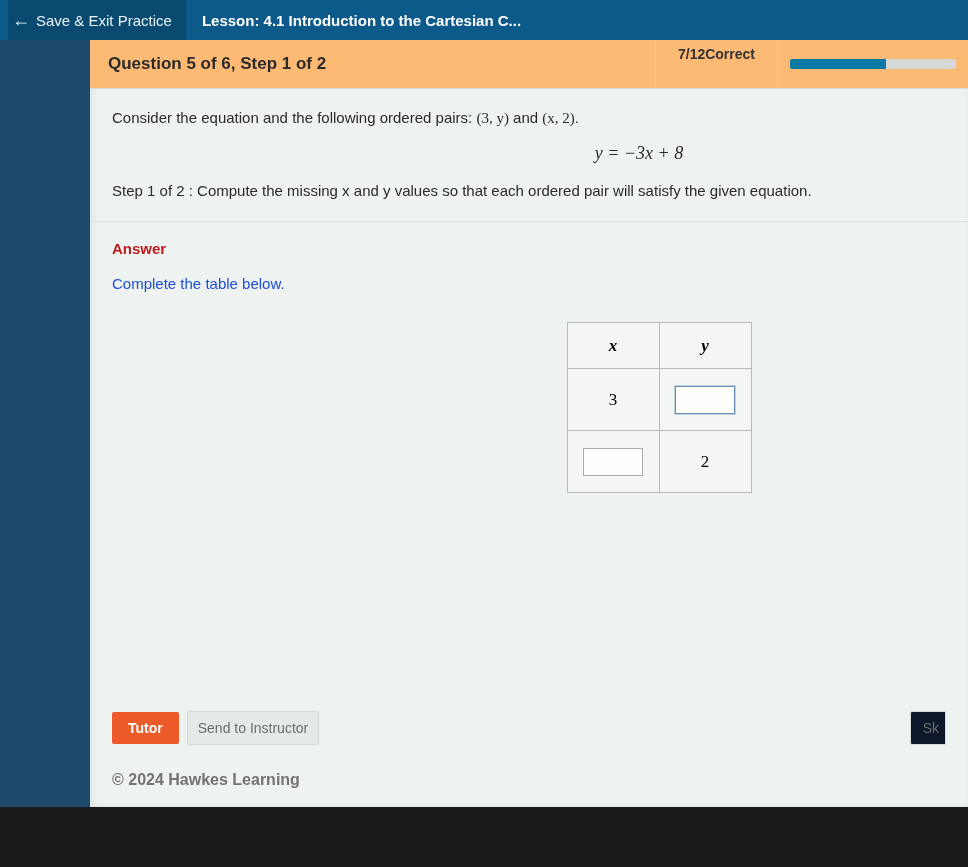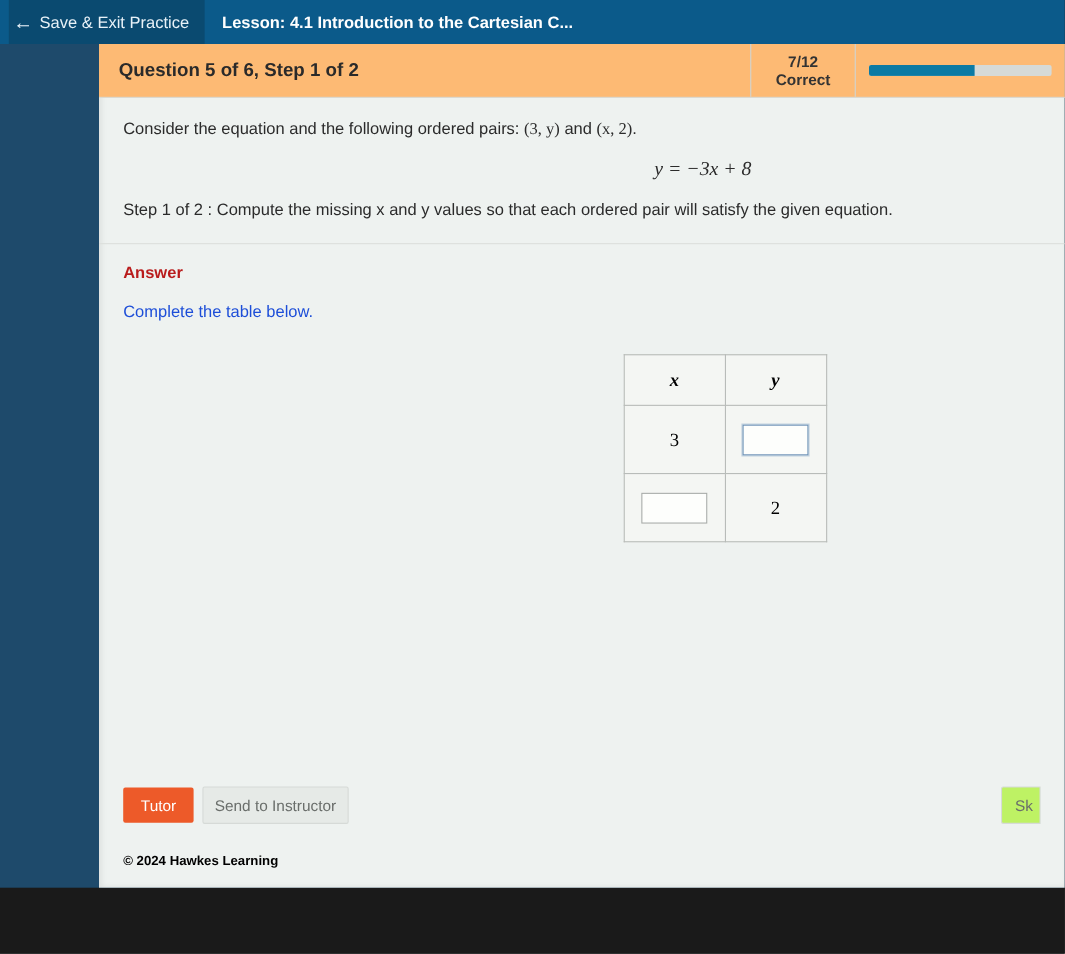--- a/index.html
+++ b/index.html
@@ -73,21 +73,21 @@
       color: #2a2a2a;
     }
     .score-box {
       border-left: 1px solid #d0d4d1;
       border-right: 1px solid #d0d4d1;
       padding: 6px 22px;
       text-align: center;
       font-size: 14px;
       color: #333;
       display: flex;
-      flex-direction: column;
+      flex-direction: row;
       justify-content: center;
       font-weight: 600;
       margin-left: 11px;
     }
     .progress-wrap {
       width: 190px;
       display: flex;
       align-items: center;
       padding: 0 12px;
     }
@@ -175,47 +175,47 @@
       display: flex;
       align-items: center;
       gap: 8px;
     }
     .btn-tutor {
       background: #ed5a29;
       color: #fff;
       border: none;
       padding: 8px 16px;
       font-size: 14px;
-      font-weight: 400;
+      font-weight: 700;
       cursor: pointer;
       border-radius: 2px;
     }
     .btn-send {
       background: #e6eae7;
       color: #6a6e6b;
       border: 1px solid #d6dad7;
       padding: 8px 10px;
       font-size: 14px;
       cursor: pointer;
       border-radius: 2px;
     }
     .btn-sk {
       margin-left: auto;
-      background: #bef264;
+      background: #0f172a;
       color: #6a6e6b;
       border: 1px solid #d6dad7;
       padding: 8px 6px 8px 12px;
       font-size: 14px;
       cursor: pointer;
       border-radius: 2px 0 0 2px;
     }
     .copyright {
       padding: 12px 22px 18px 22px;
-      font-size: 12px;
-      color: #000000;
+      font-size: 16px;
+      color: #737373;
       font-weight: 600;
     }
     .serif { font-family: Georgia, 'Times New Roman', serif; }
   </style>
 </head>
 <body>
 
 <div class="screen">
   <div class="outer">
     <div class="topbar">

